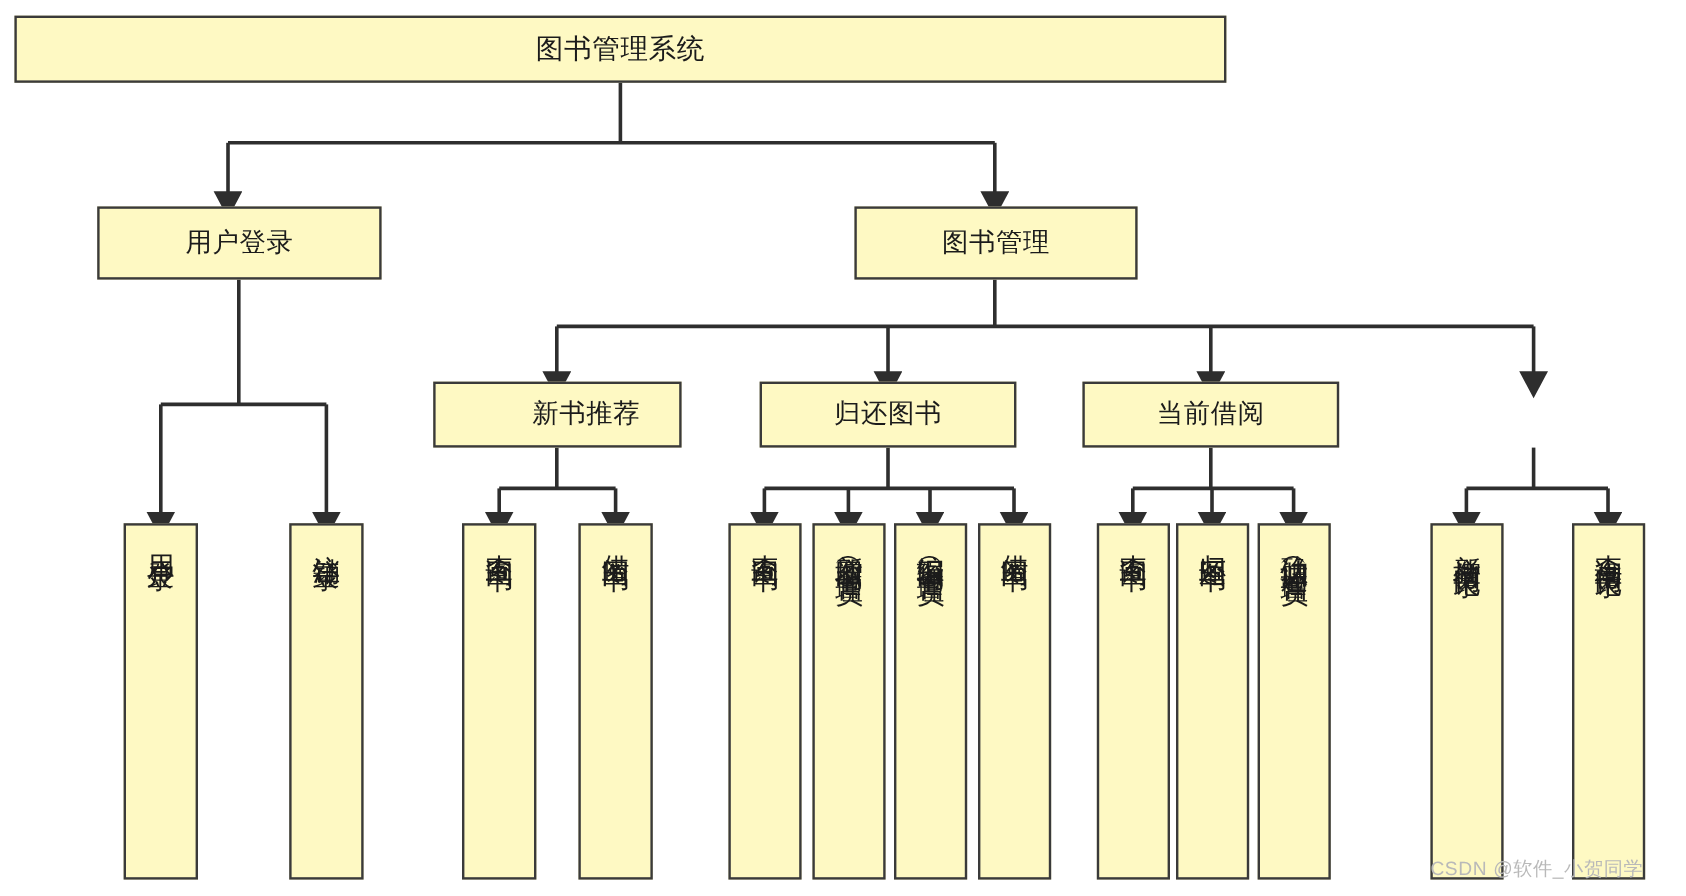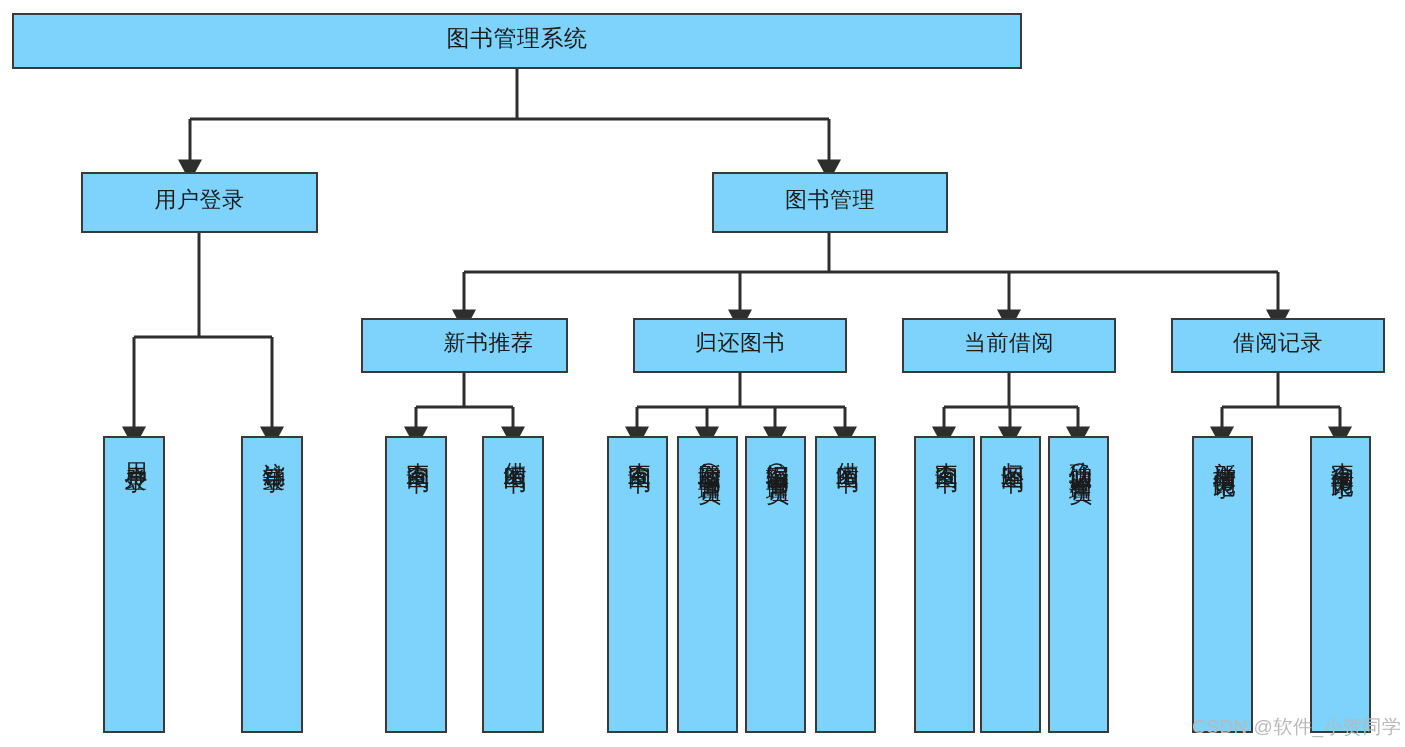--- a/index.html
+++ b/index.html
@@ -22,27 +22,26 @@
     position: absolute;
     left: 0;
     top: 0;
     width: 1405px;
     height: 747px;
     pointer-events: none;
   }
   .node {
     position: absolute;
     box-sizing: border-box;
-    background: #7dd3fc;
+    background: #fef9c3;
     border: 2px solid #3a3a3a;
     display: flex;
     align-items: center;
     justify-content: center;
     color: #1b1b1b;
-    font-family: Liberation Mono, monospace;
   }
   .node-label {
     display: block;
     text-align: center;
     line-height: 1.12;
     letter-spacing: 0.5px;
     white-space: nowrap;
   }
   
   .node.horiz .node-label {
@@ -66,21 +65,21 @@
     white-space: normal;
     max-height: 282px;
   }
   .node.leaf.tall-label .node-label {
     max-height: 288px;
   }
   #watermark {
     position: absolute;
     left: 1192px;
     top: 714px;
-    font-size: 19px;
+    font-size: 16px;
     color: #b9b9b9;
     white-space: nowrap;
     letter-spacing: 0.5px;
     pointer-events: none;
   }
 </style>
 </head>
 <body>
 
 <div id="diagram-root">
@@ -148,23 +147,20 @@
 
   <div class="node horiz" style="left:361px; top:318px; width:207px; height:55px;padding-left:48px;">
     <span class="node-label">新书推荐</span>
   </div>
   <div class="node horiz" style="left:633px; top:318px; width:214px; height:55px;">
     <span class="node-label">归还图书</span>
   </div>
   <div class="node horiz" style="left:902px; top:318px; width:214px; height:55px;justify-content:center;">
     <span class="node-label">当前借阅</span>
   </div>
-  <div class="node horiz" style="left:1171px; top:318px; width:214px; height:55px;">
-    <span class="node-label">借阅记录</span>
-  </div>
 
   <div class="node leaf" style="left:103px; top:436px; width:62px; height:297px;">
     <span class="node-label">用户登录</span>
   </div>
   <div class="node leaf" style="left:241px; top:436px; width:62px; height:297px;">
     <span class="node-label">注销登录</span>
   </div>
 
   <div class="node leaf" style="left:385px; top:436px; width:62px; height:297px;">
     <span class="node-label">查询图书</span>

